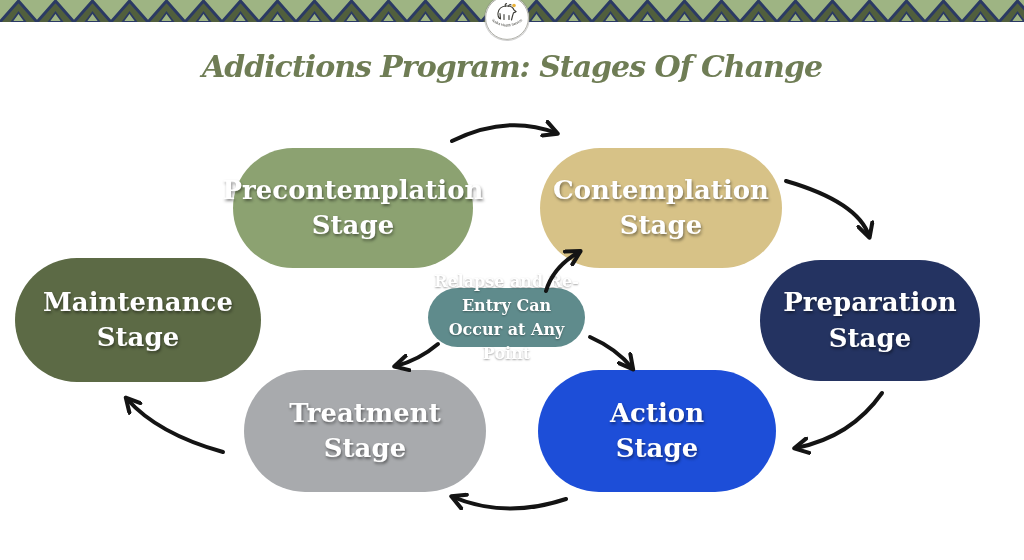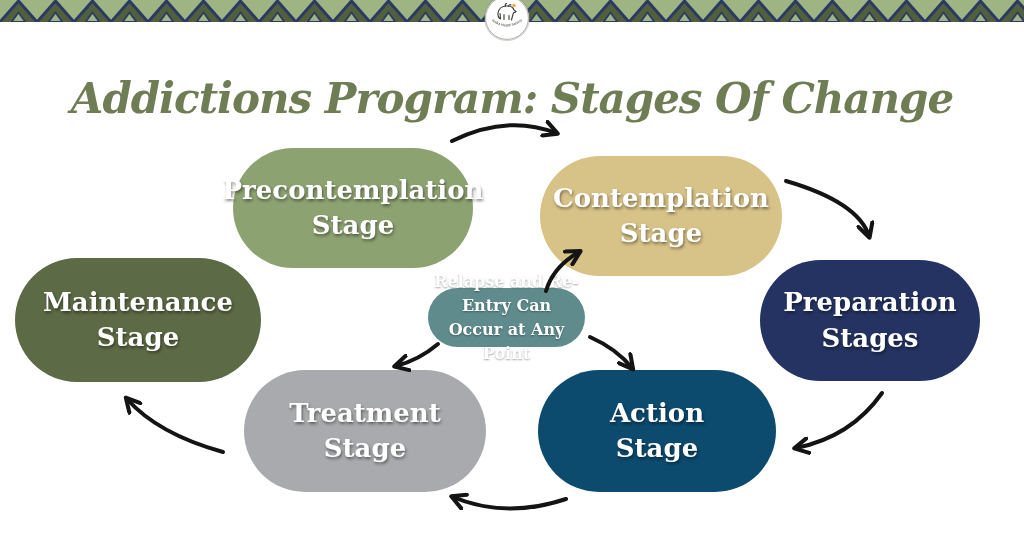--- a/index.html
+++ b/index.html
@@ -14,25 +14,25 @@
   .border-strip{position:absolute;top:0;left:0;width:1024px;height:22px;}
   .logo{
     position:absolute;left:485px;top:-4px;width:44px;height:44px;
     background:#ffffff;border-radius:50%;
     box-shadow:0 0 0 1px rgba(120,120,120,.35);
     display:flex;align-items:center;justify-content:center;
     z-index:5;
   }
   
   .title{
-    position:absolute;top:48px;left:0;width:1024px;
+    position:absolute;top:30px;left:0;width:1024px;
     text-align:center;
     font-family:"DejaVu Serif", serif;
     font-style:italic;font-weight:bold;
-    font-size:42px;letter-spacing:-1px;
+    font-size:30px;letter-spacing:-1px;
     line-height:1.1;
   }
   
   .pill{
     position:absolute;
     border-radius:70px;
     display:flex;align-items:center;justify-content:center;text-align:center;
     color:#ffffff;
     font-family:"DejaVu Serif", serif;
     font-weight:bold;
@@ -92,27 +92,27 @@
         <textPath href="#logo-arc" startOffset="50%" text-anchor="middle">Siksika Health Services</textPath>
       </text>
     </svg>
   </div>
 
   <h1 class="title" style="color: rgb(111, 125, 85);">Addictions Program: Stages Of Change</h1>
 
   <div class="pill pill-large" id="stage-precontemplation" style="background: rgb(140, 162, 113);">Precontemplation
 Stage</div>
 
-  <div class="pill pill-large" id="stage-contemplation" style="background: rgb(215, 194, 135); margin-top: 8px;">Contemplation
+  <div class="pill pill-large" id="stage-contemplation" style="background: rgb(215, 194, 135);">Contemplation
 Stage</div>
 
   <div class="pill pill-large" id="stage-preparation" style="background: rgb(36, 51, 97);">Preparation
-Stages</div>
+Stage</div>
 
-  <div class="pill pill-large" id="stage-action" style="background: #0c4a6e;">Action
+  <div class="pill pill-large" id="stage-action" style="background: #1d4ed8;">Action
 Stage</div>
 
   <div class="pill pill-large" id="stage-treatment" style="background: rgb(168, 170, 173);">Treatment
 Stage</div>
 
   <div class="pill pill-large" id="stage-maintenance" style="background: rgb(92, 106, 69);">Maintenance
 Stage</div>
 
   <div class="pill center-pill" id="center-note" style="background: rgb(95, 139, 140);">Relapse and Re-Entry Can
 Occur at Any Point</div>

